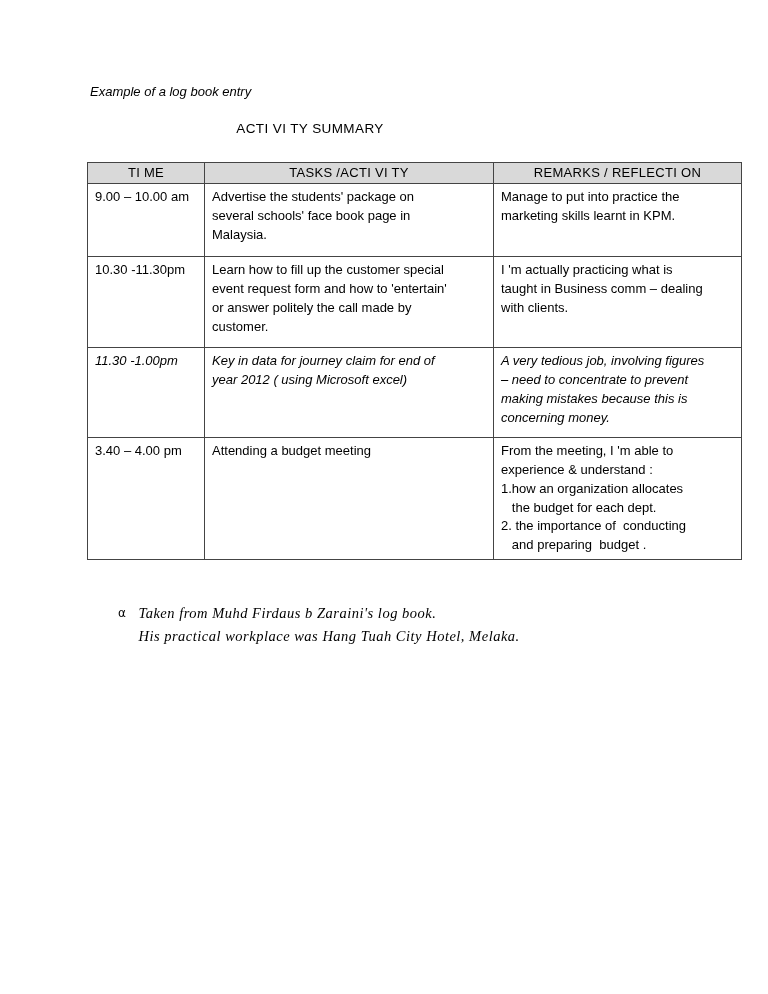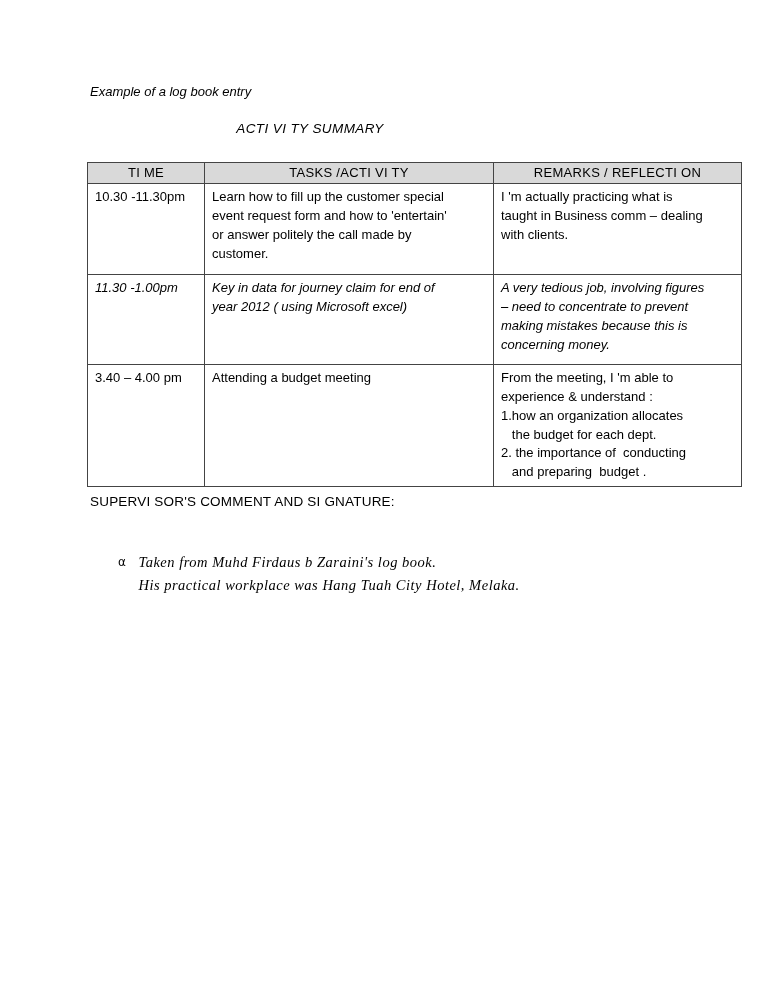--- a/index.html
+++ b/index.html
@@ -20,21 +20,20 @@
     font-size: 13px;
     margin-bottom: 22px;
   }
   .page-title {
     text-align: center;
     font-size: 13.5px;
     letter-spacing: 0.4px;
     margin-bottom: 26px;
     
     margin-left: -66px;
-    font-style: italic;
   }
   .date-row {
     display: flex;
     font-size: 13.5px;
     margin-bottom: 16px;
   }
   .date-label { flex: 0 0 330px; }
   table.activity-table {
     border-collapse: collapse;
     width: 654px;
@@ -110,20 +109,28 @@
       <col class="c-remark">
     </colgroup>
     <thead>
       <tr>
         <th>TI ME</th>
         <th>TASKS /ACTI VI TY</th>
         <th>REMARKS /  REFLECTI ON</th>
       </tr>
     </thead>
     <tbody>
+      <tr class="row-0">
+        <td>9.00 – 10.00 am</td>
+        <td>Advertise the students' package on
+several schools' face book page in
+Malaysia.</td>
+        <td>Manage to put into practice the
+marketing skills learnt in KPM.</td>
+      </tr>
       <tr class="row-1">
         <td>10.30 -11.30pm</td>
         <td>Learn how to fill up the customer special
 event request form and how to 'entertain'
 or answer politely the call made by
 customer.</td>
         <td>I 'm actually practicing what is
 taught in Business comm – dealing
 with clients.</td>
       </tr>
@@ -142,21 +149,20 @@
         <td>From the meeting, I 'm able to
 experience &amp; understand :
 1.how an organization allocates
    the budget for each dept.
 2. the importance of  conducting
    and preparing  budget .</td>
       </tr>
     </tbody>
   </table>
 
-  <div class="supervisor-line">SUPERVI SOR'S COMMENT AND SI GNATURE:</div>
 
   <div class="footnote">
     <span class="bullet">α</span>
     <span class="lines">Taken from Muhd Firdaus b Zaraini's log book.
 His practical workplace was Hang Tuah City Hotel, Melaka.</span>
   </div>
 
 </div>
 
 </body></html>

